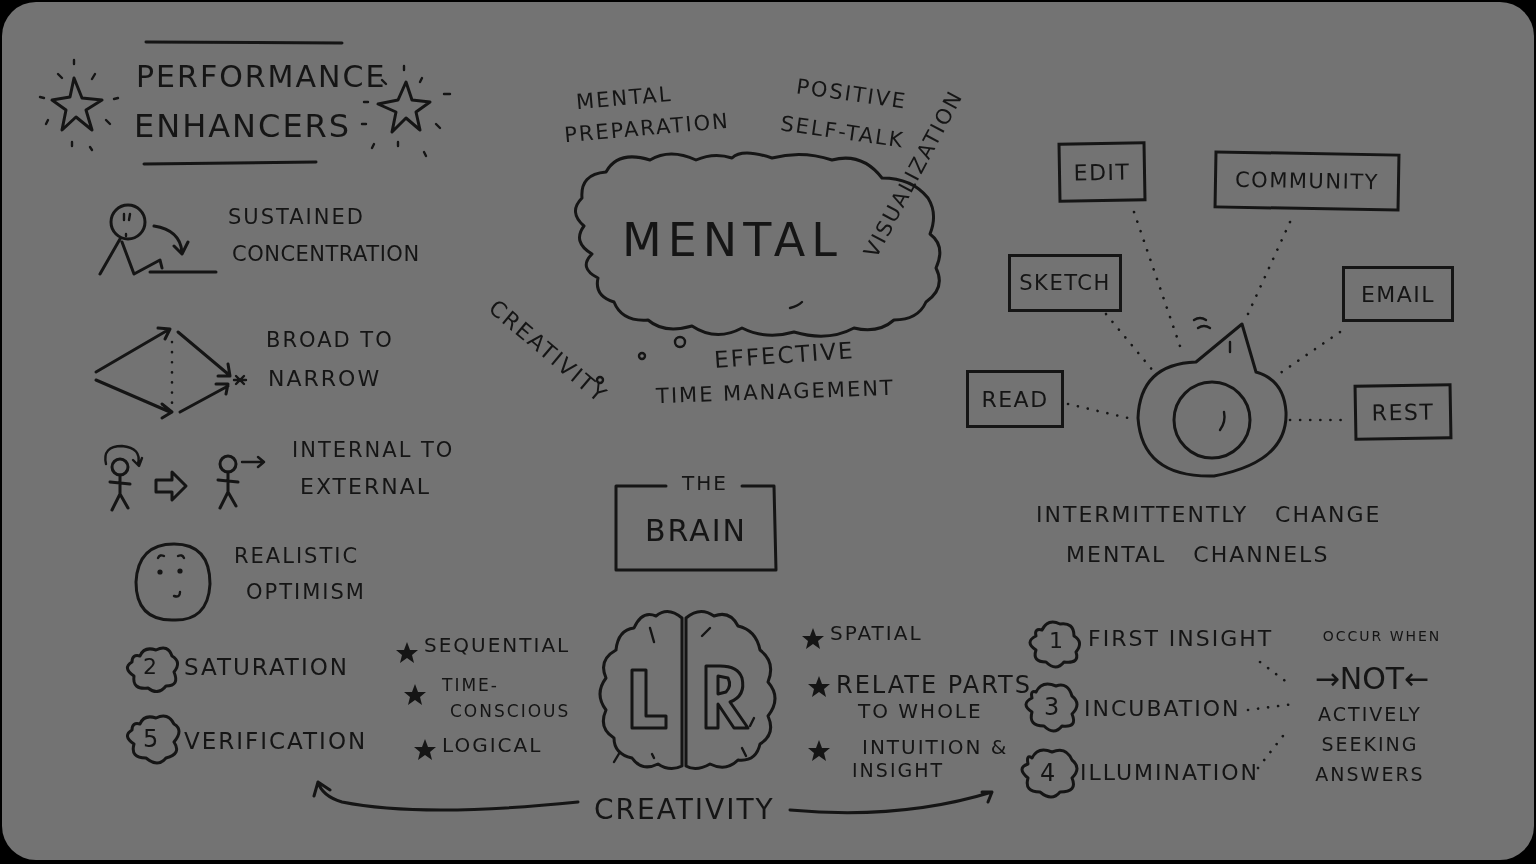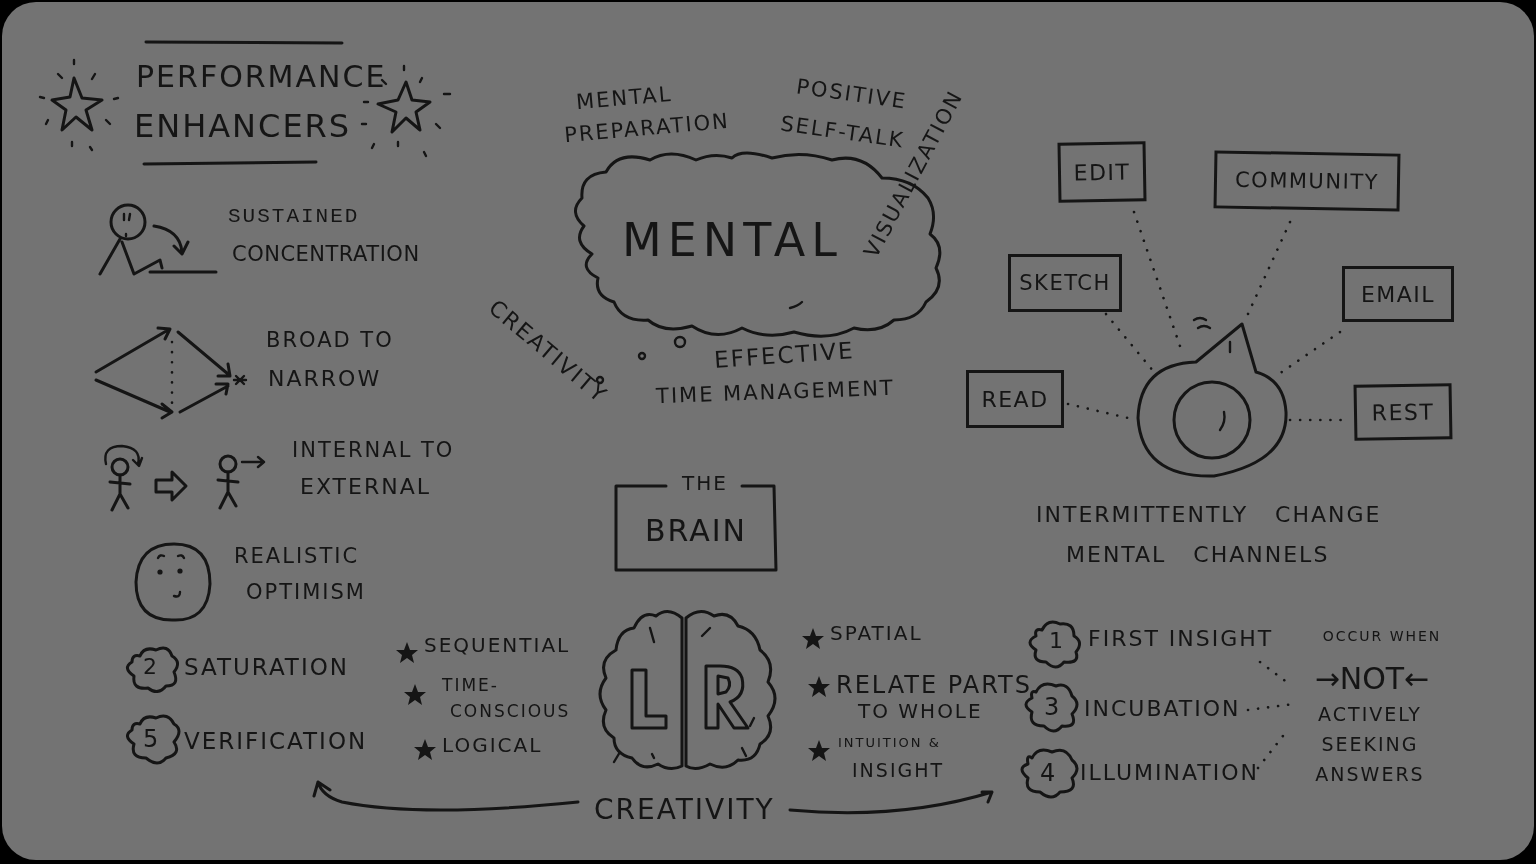--- a/index.html
+++ b/index.html
@@ -145,21 +145,21 @@
       <path class="fillink" d="M423 737 L426 745 L434 745 L428 750 L430 758 L423 753 L416 758 L418 750 L412 745 L420 745 Z"></path>
       <path class="fillink" d="M811 626 L814 634 L822 634 L816 639 L818 647 L811 642 L804 647 L806 639 L800 634 L808 634 Z"></path>
       <path class="fillink" d="M817 674 L820 682 L828 682 L822 687 L824 695 L817 690 L810 695 L812 687 L806 682 L814 682 Z"></path>
       <path class="fillink" d="M817 738 L820 746 L828 746 L822 751 L824 759 L817 754 L810 759 L812 751 L806 746 L814 746 Z"></path>
     </g>
   </svg>
 
   <div class="t" style="left:134px; top:58px; font-size:30px;">Performance</div>
   <div class="t" style="left:132px; top:106px; font-size:32px;">Enhancers</div>
 
-  <div class="t" style="left:226px; top:203px; font-size:21px;font-family:Liberation Mono, monospace;">Sustained</div>
+  <div class="t" style="left:226px; top:203px; font-size:21px;">Sustained</div>
   <div class="t" style="left:230px; top:240px; font-size:21px; letter-spacing:0.5px;">Concentration</div>
 
   <div class="t" style="left:264px; top:326px; font-size:21px;">Broad to</div>
   <div class="t" style="left:266px; top:364px; font-size:22px;">Narrow</div>
 
   <div class="t" style="left:290px; top:436px; font-size:21px;">Internal to</div>
   <div class="t" style="left:298px; top:472px; font-size:22px;">External</div>
 
   <div class="t" style="left:232px; top:542px; font-size:21px;">Realistic</div>
   <div class="t" style="left:244px; top:578px; font-size:21px;">Optimism</div>
@@ -193,21 +193,21 @@
 
   <div class="t" style="left:1034px; top:500px; font-size:22px; white-space:pre;">Intermittently   Change</div>
   <div class="t" style="left:1064px; top:540px; font-size:22px; white-space:pre;">Mental   Channels</div>
 
   <div class="t c" style="left:660px; top:470px; width:86px; font-size:20px;">The</div>
   <div class="t c" style="left:614px; top:512px; width:160px; font-size:30px;">Brain</div>
 
   <div class="t" style="left:828px; top:620px; font-size:20px;">Spatial</div>
   <div class="t" style="left:834px; top:670px; font-size:24px;">Relate Parts</div>
   <div class="t" style="left:856px; top:698px; font-size:20px;">To Whole</div>
-  <div class="t" style="left:836px; top:734px; font-size:13px;">Intuition &amp;</div>
+  <div class="t" style="left:860px; top:734px; font-size:20px;">Intuition &amp;</div>
   <div class="t" style="left:850px; top:758px; font-size:19px;">Insight</div>
 
   <div class="t" style="left:592px; top:792px; font-size:28px;">Creativity</div>
 
   <div class="t" style="left:1047px; top:626px; font-size:22px; letter-spacing:0;">1</div>
   <div class="t" style="left:1086px; top:624px; font-size:22px;">First Insight</div>
   <div class="t" style="left:1042px; top:692px; font-size:24px; letter-spacing:0;">3</div>
   <div class="t" style="left:1082px; top:694px; font-size:22px;">Incubation</div>
   <div class="t" style="left:1038px; top:758px; font-size:24px; letter-spacing:0;">4</div>
   <div class="t" style="left:1078px; top:758px; font-size:22px;">Illumination</div>

